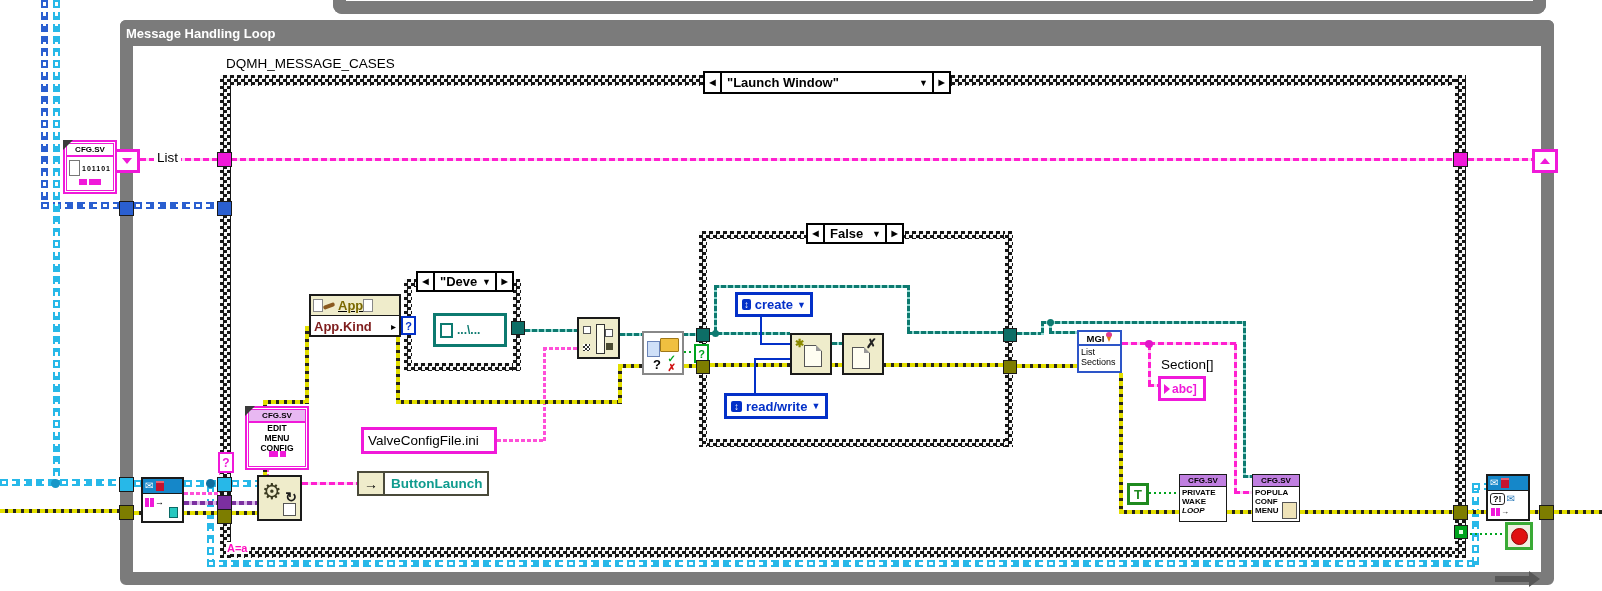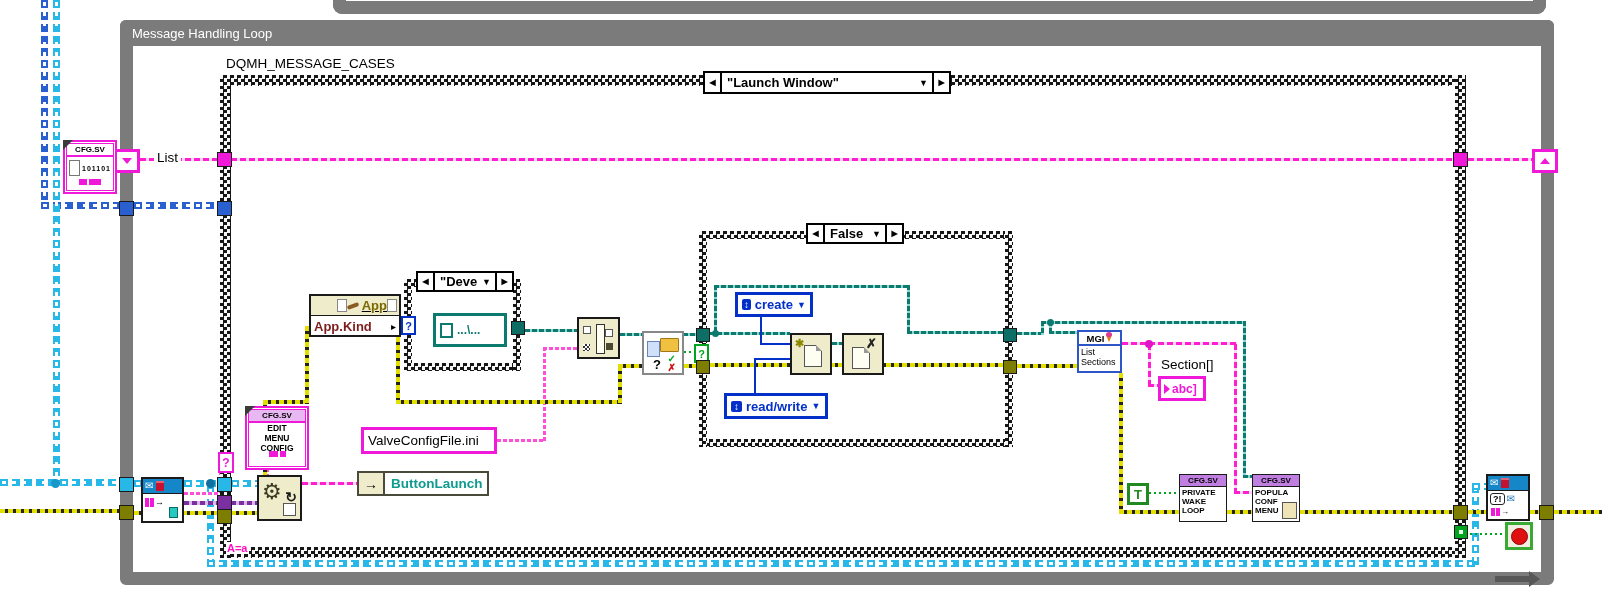--- a/index.html
+++ b/index.html
@@ -69,21 +69,21 @@
 
   <div class="ch-v abs w" style="--c:#2a5fd0;left:41px;top:0;height:209px;"></div>
   <div class="ch-h abs w" style="--c:#2a5fd0;left:41px;top:202px;width:80px;"></div>
   <div class="ch-v abs w" style="--c:#27b8e8;left:53px;top:0;height:485px;"></div>
   <div class="ch-h abs w" style="--c:#27b8e8;left:0;top:479px;width:121px;"></div>
   <div class="abs dot" style="left:51px;top:479px;width:9px;height:9px;background:#1897c8;"></div>
   <div class="err-h abs w" style="left:0;top:509px;width:121px;"></div>
 
   <div class="abs grayborder" style="left:120px;top:20px;width:1434px;height:565px;"></div>
   <div class="abs" style="left:120px;top:20px;width:1434px;height:26px;background:#7b7b7b;border-radius:6px 6px 0 0;z-index:2;display:flex;align-items:center;">
-    <span class="lbl" style="position:static;color:#fff;font-weight:normal;font-size:13px;padding-left:12px;">Message Handling Loop</span>
+    <span class="lbl" style="position:static;color:#fff;font-weight:bold;font-size:13px;padding-left:6px;">Message Handling Loop</span>
   </div>
 
   <div class="abs" style="left:1495px;top:576px;width:36px;height:6px;background:#575757;z-index:2;"></div>
   <div class="abs" style="left:1529px;top:571px;width:0;height:0;border-top:8px solid transparent;border-bottom:8px solid transparent;border-left:11px solid #575757;z-index:2;"></div>
 
   <div class="tun" style="left:119px;top:201px;width:15px;height:15px;background:#2a5fd0;"></div>
   <div class="tun" style="left:119px;top:477px;width:15px;height:15px;background:#27b8e8;"></div>
   <div class="tun" style="left:119px;top:505px;width:15px;height:15px;background:#7d7d00;"></div>
   <div class="tun" style="left:1539px;top:505px;width:15px;height:15px;background:#7d7d00;"></div>
 
@@ -216,21 +216,21 @@
   <div class="err-v abs w" style="left:263px;top:400px;height:75px;"></div>
   <div class="err-h abs w" style="left:263px;top:400px;width:45px;"></div>
   <div class="err-v abs w" style="left:305px;top:326px;height:78px;"></div>
   <div class="err-v abs w" style="left:396px;top:337px;height:67px;"></div>
   <div class="err-h abs w" style="left:396px;top:400px;width:226px;"></div>
   <div class="err-v abs w" style="left:618px;top:366px;height:38px;"></div>
   <div class="err-h abs w" style="left:618px;top:364px;width:26px;"></div>
   <div class="err-h abs w" style="left:684px;top:364px;width:14px;"></div>
 
   <div class="node" style="left:309px;top:294px;width:92px;height:43px;border:2px solid #1a1a1a;background:#fff;">
-    <div style="background:#efeccb;height:19px;border-bottom:1px solid #1a1a1a;display:flex;align-items:center;justify-content:flex-end;padding:0 2px;text-decoration:underline;">
+    <div style="background:#efeccb;height:19px;border-bottom:1px solid #1a1a1a;display:flex;align-items:center;justify-content:flex-start;padding:0 2px;text-decoration:underline;">
       <span style="width:8px;height:11px;background:#fff;border:1px solid #888;display:inline-block;"></span>
       <span style="display:flex;align-items:center;gap:3px;">
         <span style="width:12px;height:4px;background:#8a5a20;border-radius:2px;display:inline-block;transform:rotate(-20deg);"></span>
         <span style="font-size:13px;font-weight:bold;color:#7a6800;">App</span>
       </span>
       <span style="width:8px;height:11px;background:#fff;border:1px solid #888;display:inline-block;"></span>
     </div>
     <div style="display:flex;align-items:center;justify-content:space-between;padding:0 3px;height:20px;">
       <span style="font-size:13px;font-weight:bold;color:#7f1d1d;">App.Kind</span>
       <span style="font-size:10px;">▸</span>
@@ -366,21 +366,21 @@
   <div class="node" style="left:1127px;top:483px;width:22px;height:22px;border:3px solid #1f8a1f;background:#fff;display:flex;align-items:center;justify-content:center;">
     <span style="color:#1f8a1f;font-weight:bold;font-size:13px;">T</span>
   </div>
   <div class="gn-h abs w" style="left:1149px;top:492px;width:30px;"></div>
 
   <div class="node subvi" style="left:1179px;top:474px;width:48px;height:48px;border-width:1.5px;">
     <div class="vihdr">CFG.SV</div>
     <div class="vibody">
       <div>PRIVATE</div>
       <div>WAKE</div>
-      <div style="display:flex;align-items:center;gap:20px;">
+      <div style="display:flex;align-items:center;gap:20px;font-style:italic;">
         <span>LOOP</span>
         <span style="width:7px;height:4px;background:#d01010;display:inline-block;border-radius:2px;"></span>
       </div>
     </div>
   </div>
 
   <div class="node subvi" style="left:1252px;top:474px;width:48px;height:48px;border-width:1.5px;">
     <div class="vihdr">CFG.SV</div>
     <div class="vibody">
       <div>POPULA</div>

